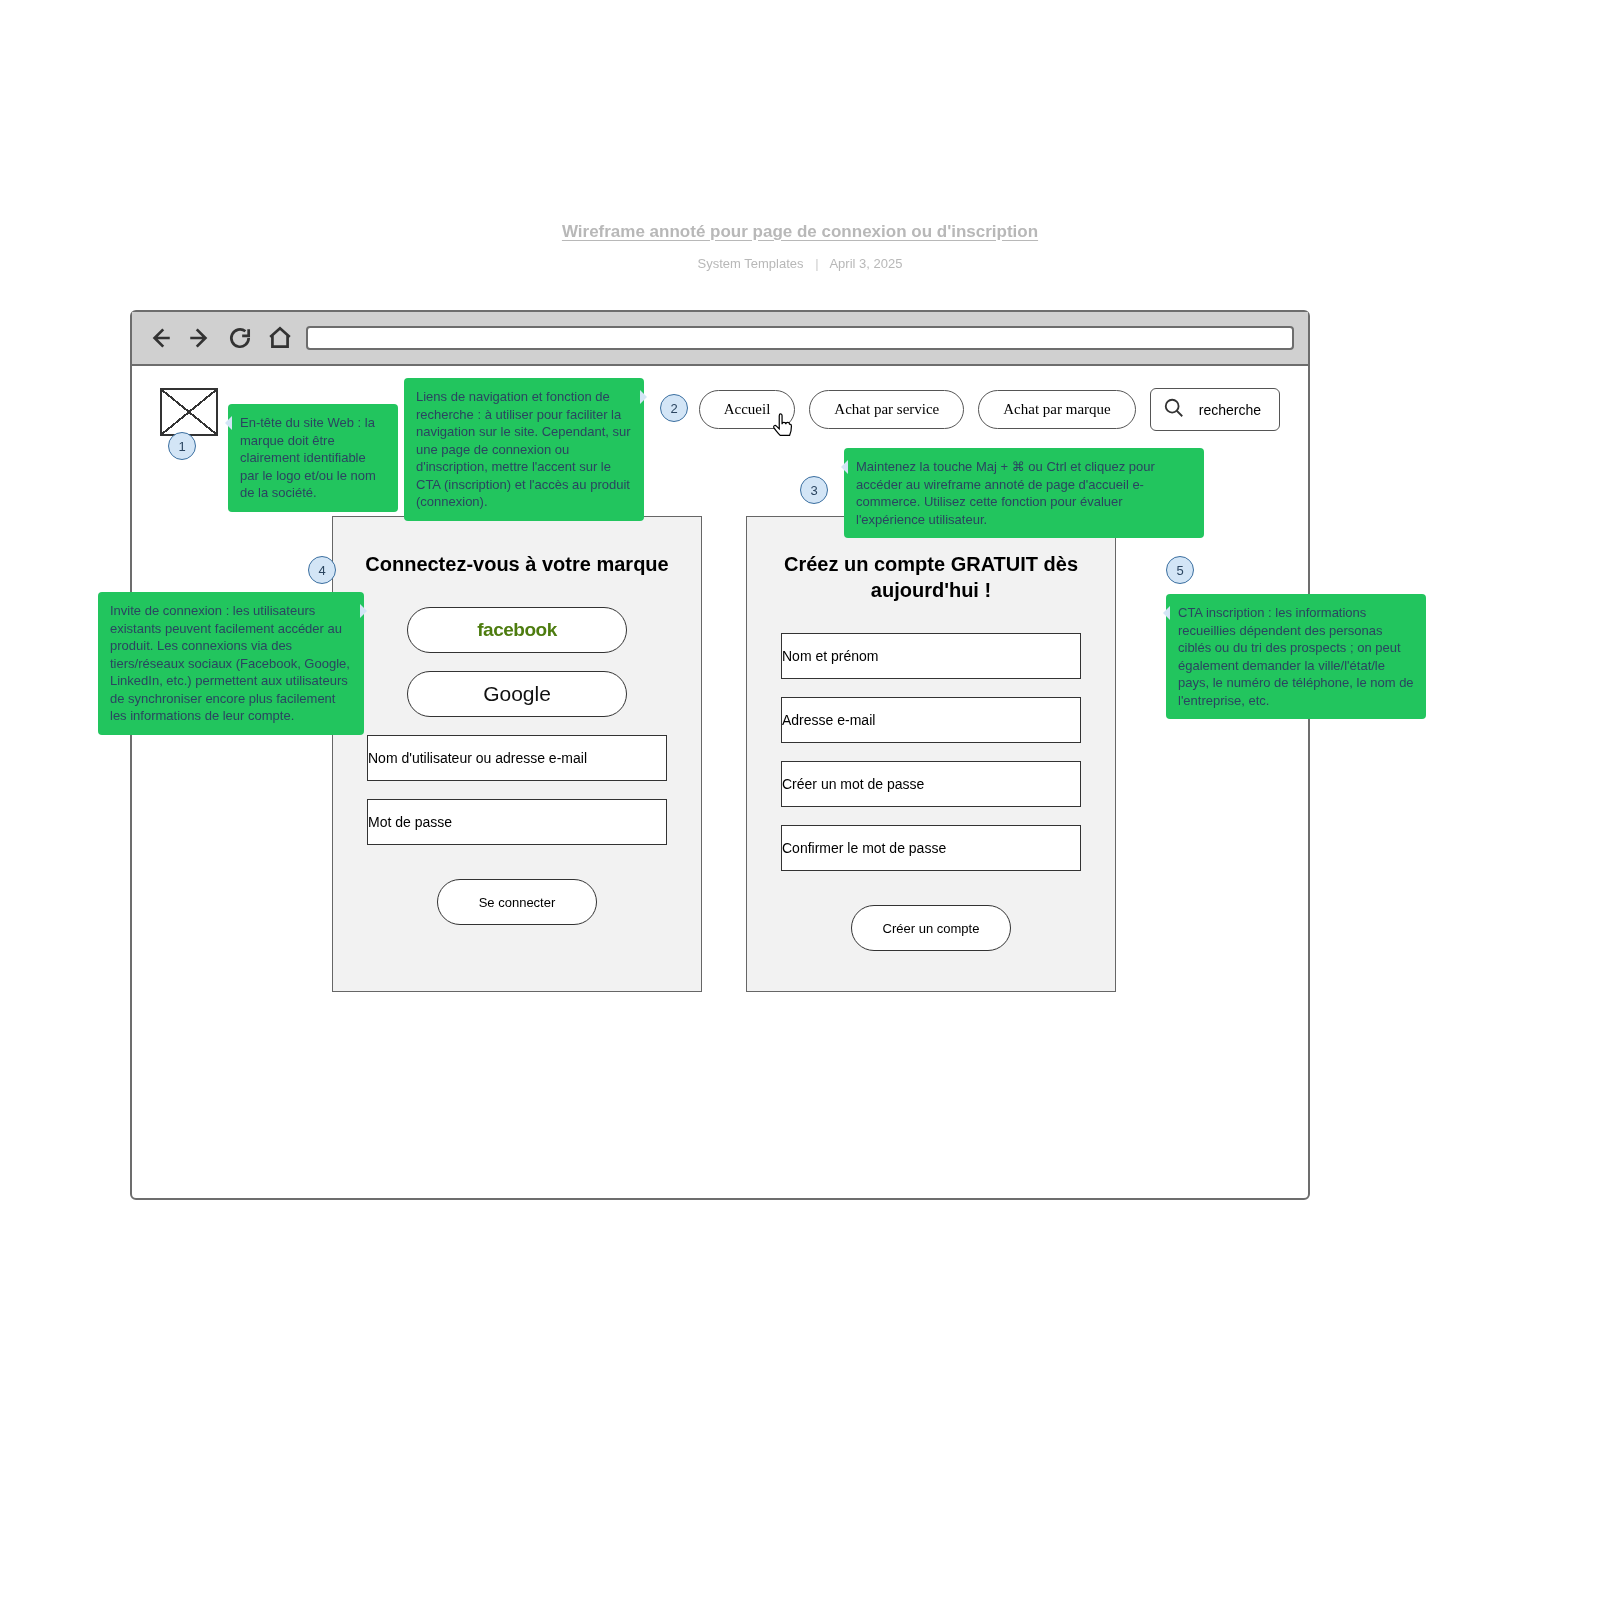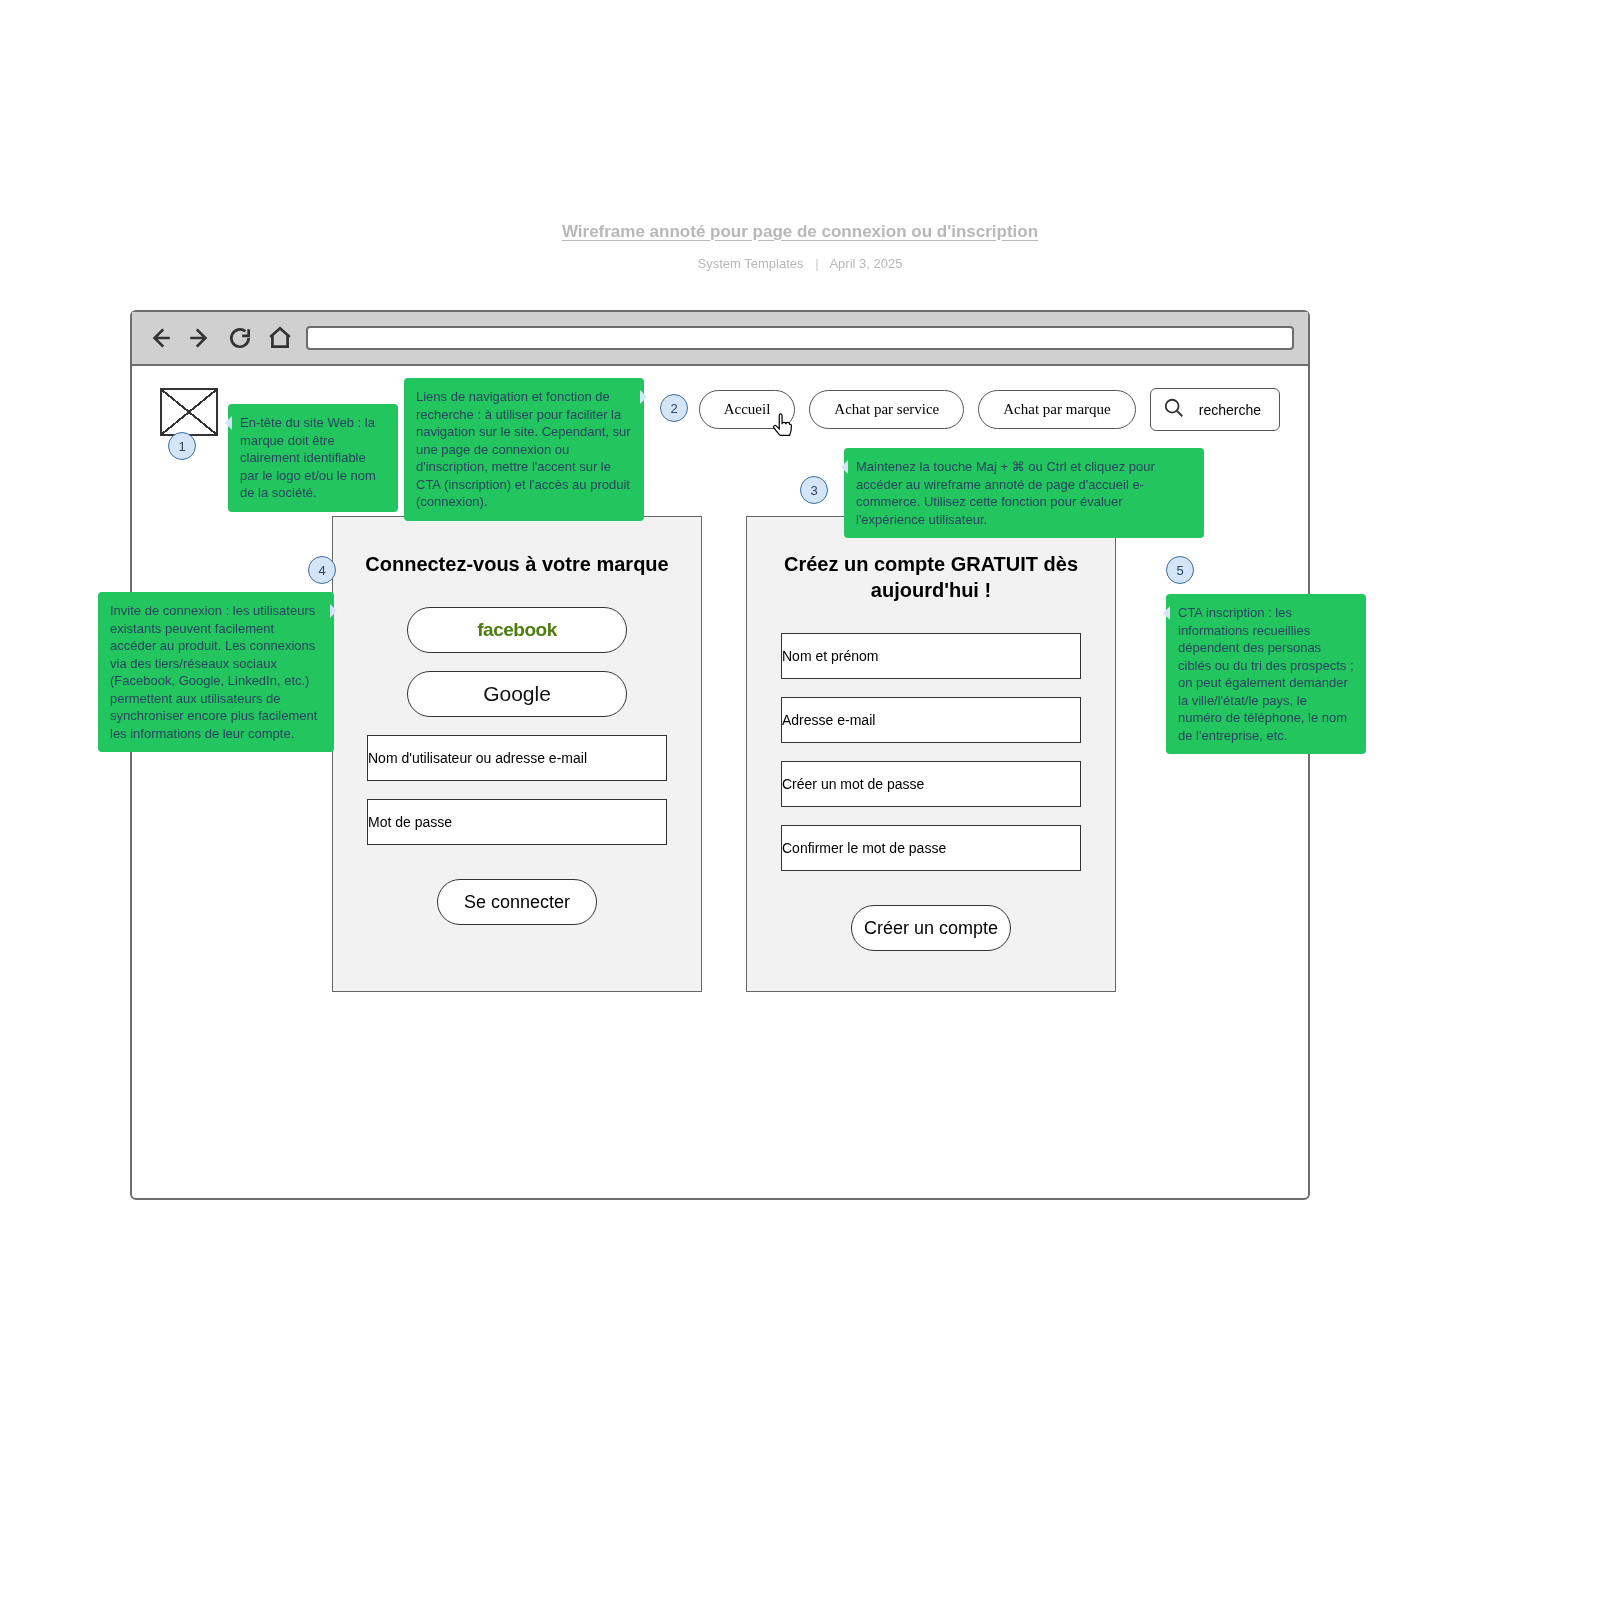--- a/index.html
+++ b/index.html
@@ -167,21 +167,21 @@
     margin-bottom: 18px;
     text-align:center;
   }
   .submit {
     width: 160px;
     height: 46px;
     border: 1.5px solid #333;
     border-radius: 26px;
     background:#fff;
     display:flex; align-items:center; justify-content:center;
-    font-size:18px;
+    font-size:13px;
     margin-top: 16px;
   }
 
   
   .bubble {
     position: absolute;
     width: 28px; height: 28px;
     border: 1.5px solid #3b6fa0;
     border-radius: 50%;
     background: #d3e5f6;
@@ -319,16 +319,16 @@
 
   <div class="bubble" style="left:168px; top:432px;">1</div>
   <div class="bubble" style="left:660px; top:394px;">2</div>
   <div class="bubble" style="left:800px; top:476px;">3</div>
   <div class="bubble" style="left:308px; top:556px;">4</div>
   <div class="bubble" style="left:1166px; top:556px;">5</div>
 
   <div class="note tail-tl" style="left:228px; top:404px; width:170px;">En-tête du site Web : la marque doit être clairement identifiable par le logo et/ou le nom de la société.</div>
   <div class="note tail-tr" style="left:404px; top:378px; width:240px;">Liens de navigation et fonction de recherche : à utiliser pour faciliter la navigation sur le site. Cependant, sur une page de connexion ou d'inscription, mettre l'accent sur le CTA (inscription) et l'accès au produit (connexion).</div>
   <div class="note tail-tl" style="left:844px; top:448px; width:360px;">Maintenez la touche Maj + ⌘ ou Ctrl et cliquez pour accéder au wireframe annoté de page d'accueil e-commerce. Utilisez cette fonction pour évaluer l'expérience utilisateur.</div>
-  <div class="note tail-tr" style="left:98px; top:592px; width:236px;padding-left:12px;">Invite de connexion : les utilisateurs existants peuvent facilement accéder au produit. Les connexions via des tiers/réseaux sociaux (Facebook, Google, LinkedIn, etc.) permettent aux utilisateurs de synchroniser encore plus facilement les informations de leur compte.</div>
-  <div class="note tail-tl" style="left:1166px; top:594px; width:200px;">CTA inscription : les informations recueillies dépendent des personas ciblés ou du tri des prospects ; on peut également demander la ville/l'état/le pays, le numéro de téléphone, le nom de l'entreprise, etc.</div>
+  <div class="note tail-tr" style="left:98px; top:592px; width:266px;padding-left:12px;">Invite de connexion : les utilisateurs existants peuvent facilement accéder au produit. Les connexions via des tiers/réseaux sociaux (Facebook, Google, LinkedIn, etc.) permettent aux utilisateurs de synchroniser encore plus facilement les informations de leur compte.</div>
+  <div class="note tail-tl" style="left:1166px; top:594px; width:260px;">CTA inscription : les informations recueillies dépendent des personas ciblés ou du tri des prospects ; on peut également demander la ville/l'état/le pays, le numéro de téléphone, le nom de l'entreprise, etc.</div>
 
 </div>
 
 </body></html>

